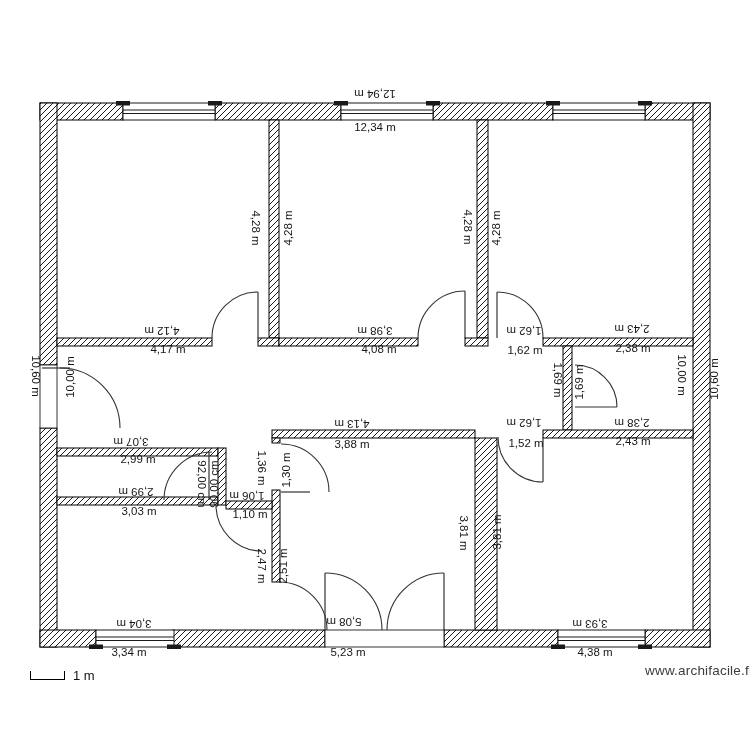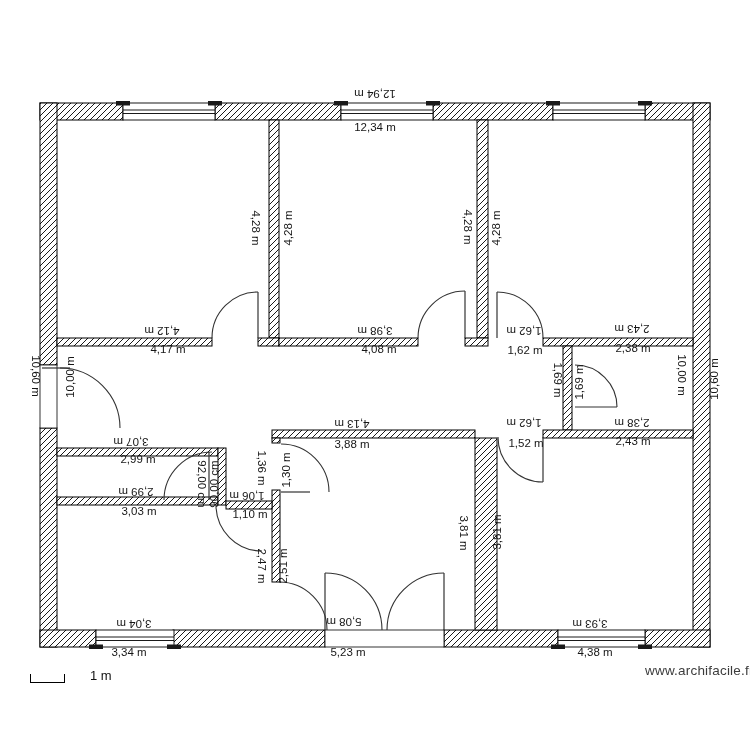--- a/index.html
+++ b/index.html
@@ -1,19 +1,19 @@
 <!DOCTYPE html>
 <html><head>
 <meta charset="utf-8">
 <style>
   html,body{margin:0;padding:0;background:#fff;}
   .page{position:relative;width:750px;height:750px;background:#ffffff;overflow:hidden;
         font-family:"Liberation Sans", sans-serif;}
   svg{position:absolute;left:0;top:0;}
-  .footer-scale{position:absolute;left:30px;top:668px;display:flex;align-items:flex-end;gap:25px;
+  .footer-scale{position:absolute;left:30px;top:668px;display:flex;align-items:center;gap:8px;
         color:#111;font-size:13px;}
   .sb-line{display:inline-block;width:33px;height:8px;
         border-left:1.5px solid #000;border-right:1.5px solid #000;border-bottom:1.5px solid #000;}
   .watermark{position:absolute;left:645px;top:663px;font-size:13.5px;color:#3c3c3c;letter-spacing:.2px;}
 </style>
 </head>
 <body>
 
 <div class="page">
   <svg id="plan-svg" width="750" height="750" viewBox="0 0 750 750">

